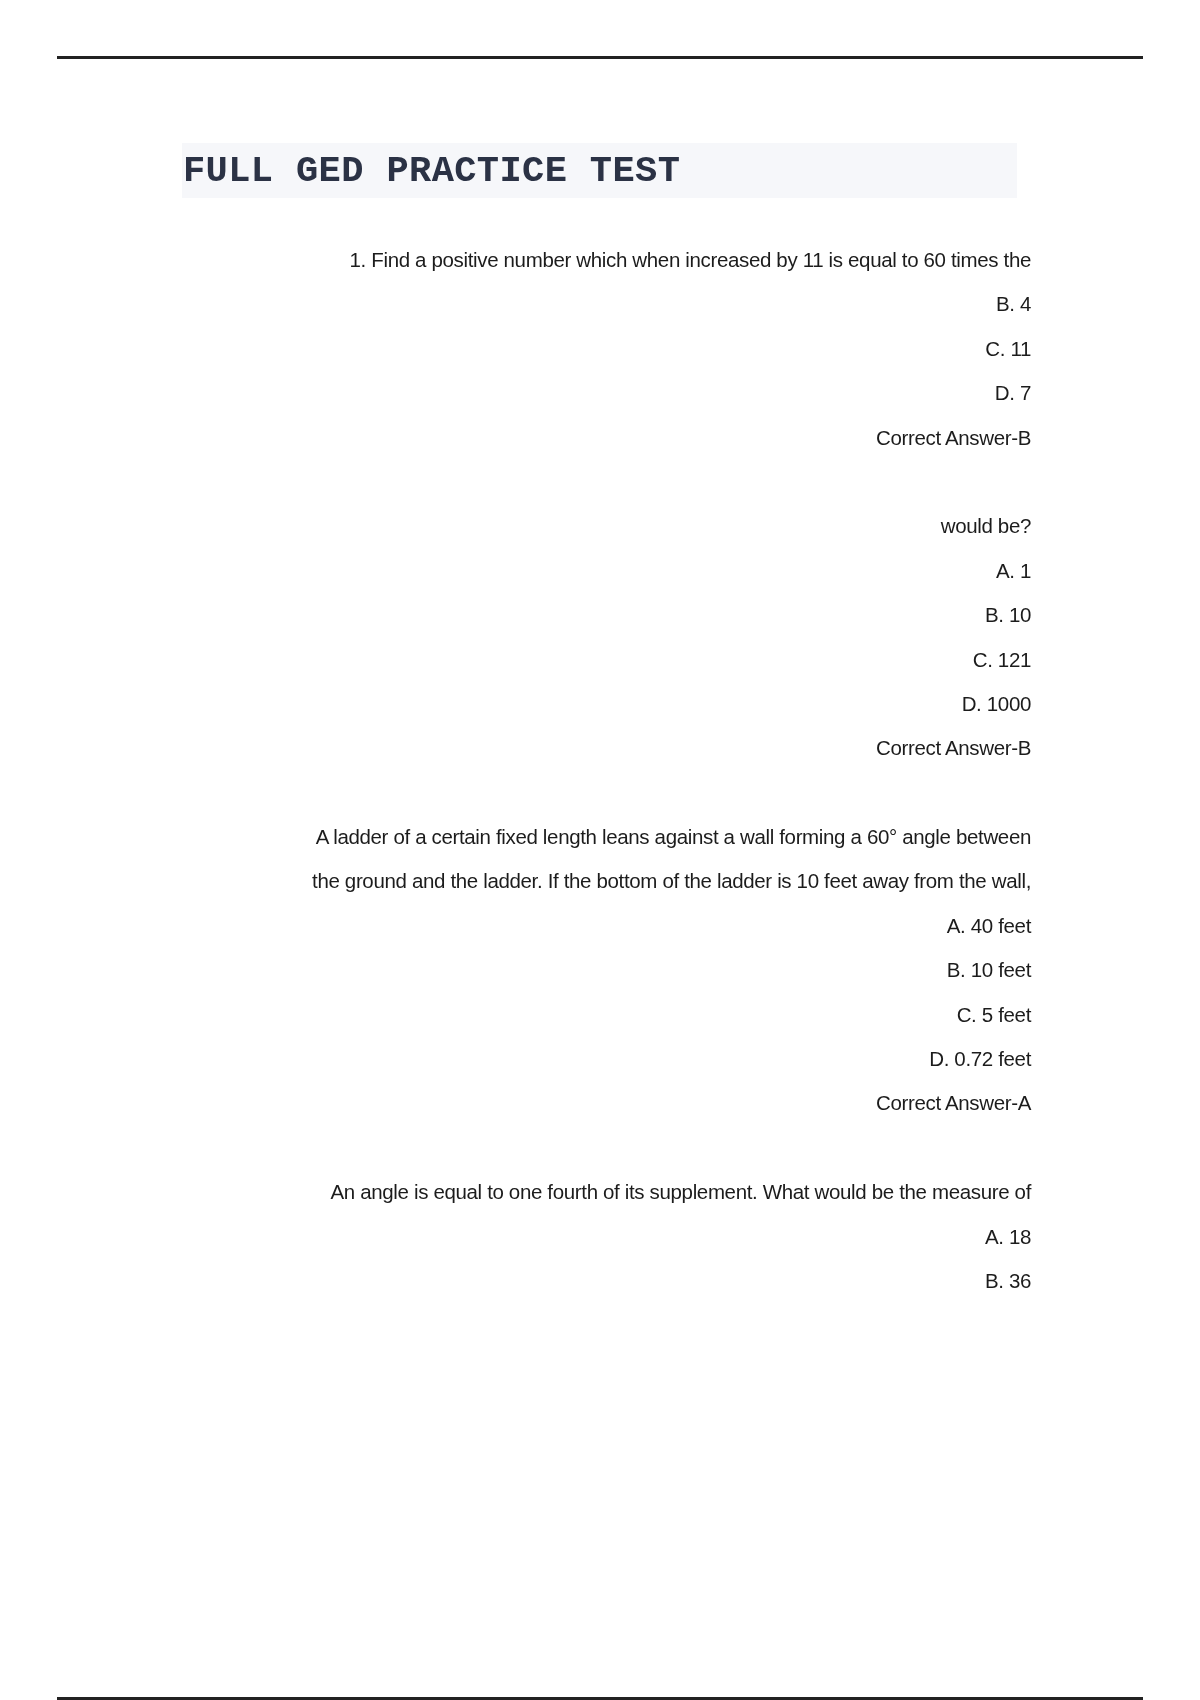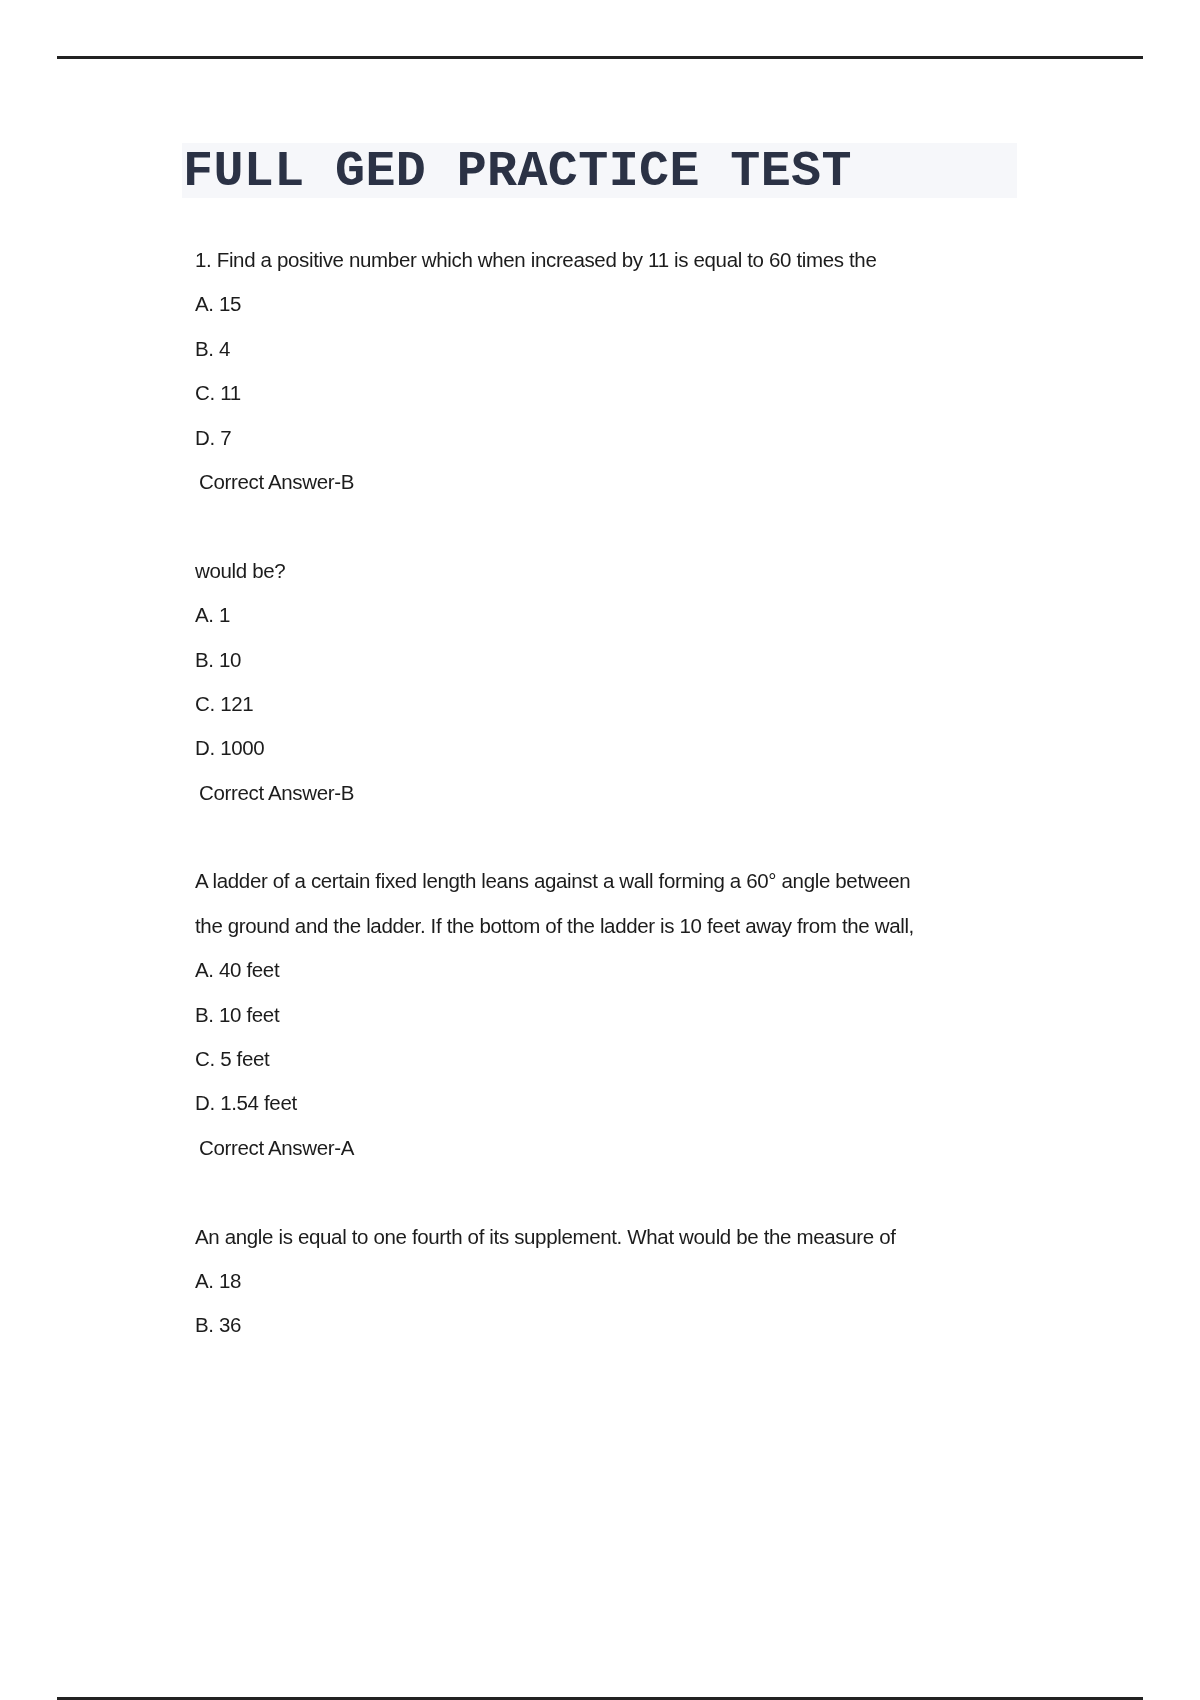--- a/index.html
+++ b/index.html
@@ -34,31 +34,32 @@
       background: #f6f7fa;
     }
     .title {
       position: absolute;
       left: 1px;
       top: 0;
       height: 55px;
       line-height: 57px;
       font-family: "Liberation Mono", monospace;
       font-weight: bold;
-      font-size: 50px;
+      font-size: 37px;
       color: #2b3245;
       white-space: nowrap;
       letter-spacing: 0.4px;
     }
 
     .content {
       position: absolute;
-      left: 195px;
+      left: 171px;
       top: 238px;
       width: 860px;
+      text-align: right;
     }
     .line {
       height: 44.4px;
       line-height: 44.4px;
       font-size: 20.5px;
       letter-spacing: -0.35px;
       white-space: nowrap;
     }
     .line.indent-answer { padding-left: 4px; }
     .line.indent-cont { padding-left: 14px; }
@@ -70,21 +71,20 @@
 <div class="rule top"></div>
 
 <div class="title-box">
   <div class="title">FULL GED PRACTICE TEST</div>
 </div>
 
 <div class="content">
 
   <div>
     <div class="line">1. Find a positive number which when increased by 11 is equal to 60 times the</div>
-    <div class="line">A. 15</div>
     <div class="line">B. 4</div>
     <div class="line">C. 11</div>
     <div class="line">D. 7</div>
     <div class="line indent-answer">Correct Answer-B</div>
   </div>
   <div class="spacer"></div>
 
   <div>
     <div class="line">would be?</div>
     <div class="line">A. 1</div>
@@ -94,21 +94,21 @@
     <div class="line indent-answer">Correct Answer-B</div>
   </div>
   <div class="spacer"></div>
 
   <div>
     <div class="line">A ladder of a certain fixed length leans against a wall forming a 60° angle between</div>
     <div class="line">the ground and the ladder. If the bottom of the ladder is 10 feet away from the wall,</div>
     <div class="line">A. 40 feet</div>
     <div class="line">B. 10 feet</div>
     <div class="line">C. 5 feet</div>
-    <div class="line">D. 1.54 feet</div>
+    <div class="line">D. 0.72 feet</div>
     <div class="line indent-answer">Correct Answer-A</div>
   </div>
   <div class="spacer"></div>
 
   <div>
     <div class="line">An angle is equal to one fourth of its supplement. What would be the measure of</div>
     <div class="line">A. 18</div>
     <div class="line">B. 36</div>
   </div>
 

